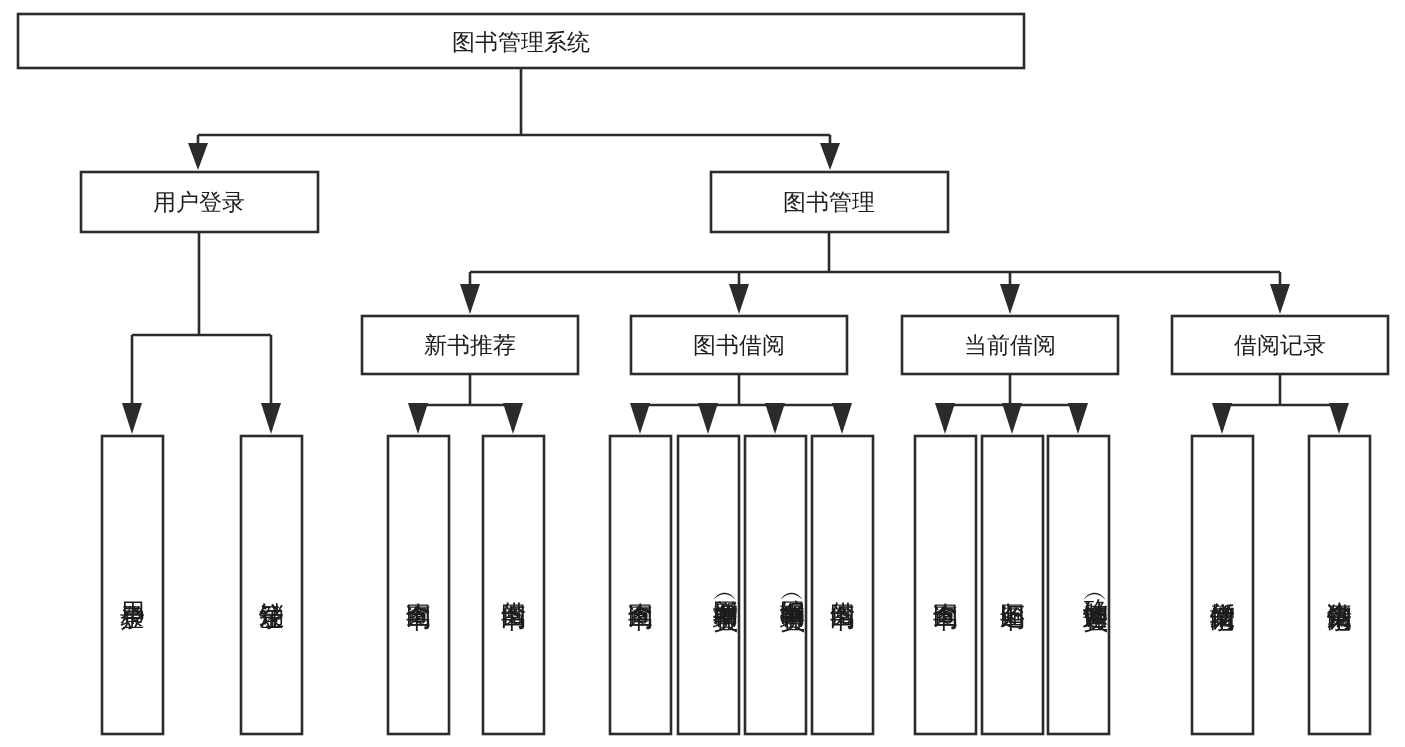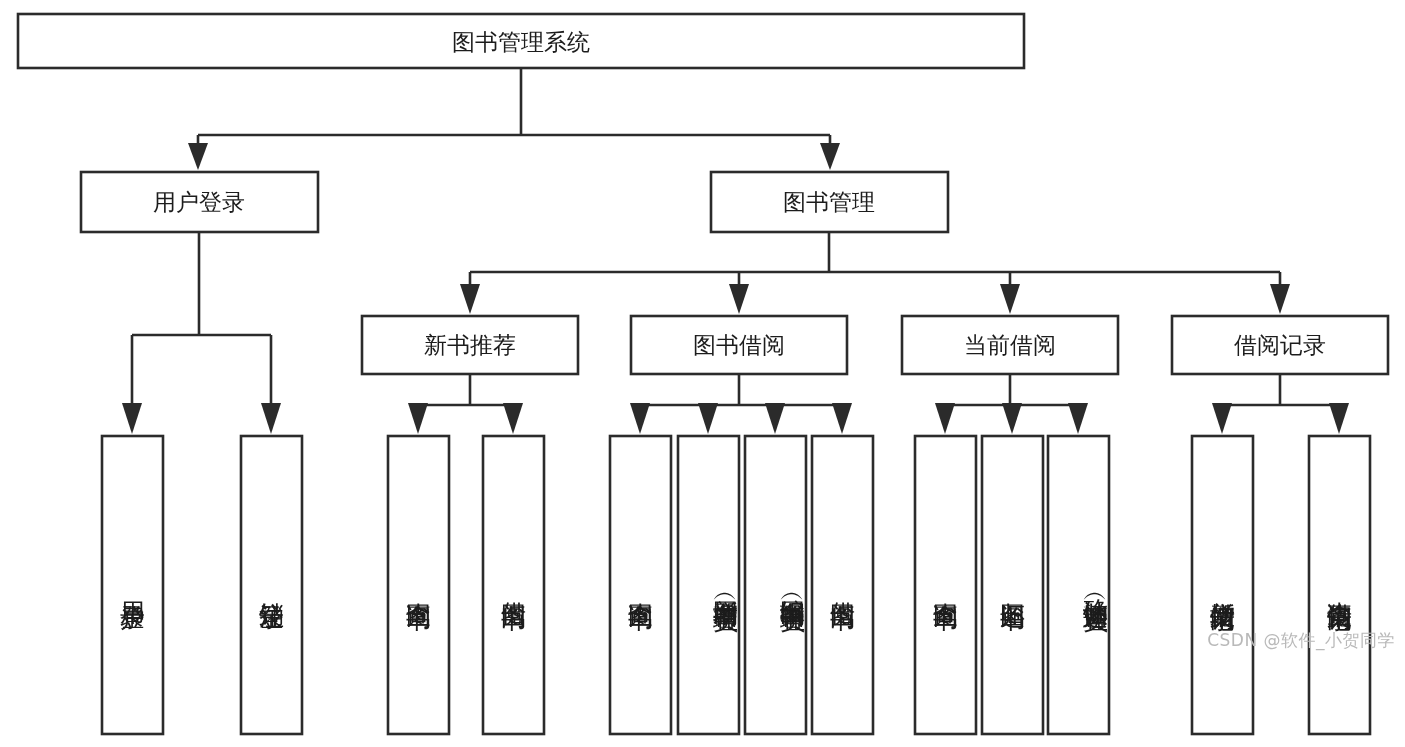--- a/index.html
+++ b/index.html
@@ -199,15 +199,14 @@
   <div class="leaf-label" style="left:745px; top:440px; width:61px; height:292px;">编辑图书（管理员）</div>
   <div class="leaf-label center-v" style="left:812px; top:436px; width:61px; height:298px;">借阅图书</div>
 
   <div class="leaf-label center-v" style="left:915px; top:436px; width:61px; height:298px;">查询图书</div>
   <div class="leaf-label center-v" style="left:982px; top:436px; width:61px; height:298px;">归还图书</div>
   <div class="leaf-label" style="left:1048px; top:440px; width:61px; height:292px;">确认归还（管理员）</div>
 
   <div class="leaf-label center-v" style="left:1192px; top:436px; width:61px; height:298px;">新增借阅记录</div>
   <div class="leaf-label center-v" style="left:1309px; top:436px; width:61px; height:298px;">查询借阅记录</div>
 
-  <div class="watermark">CSDN @软件_小贺同学</div>
 
 </div>
 
 </body></html>

